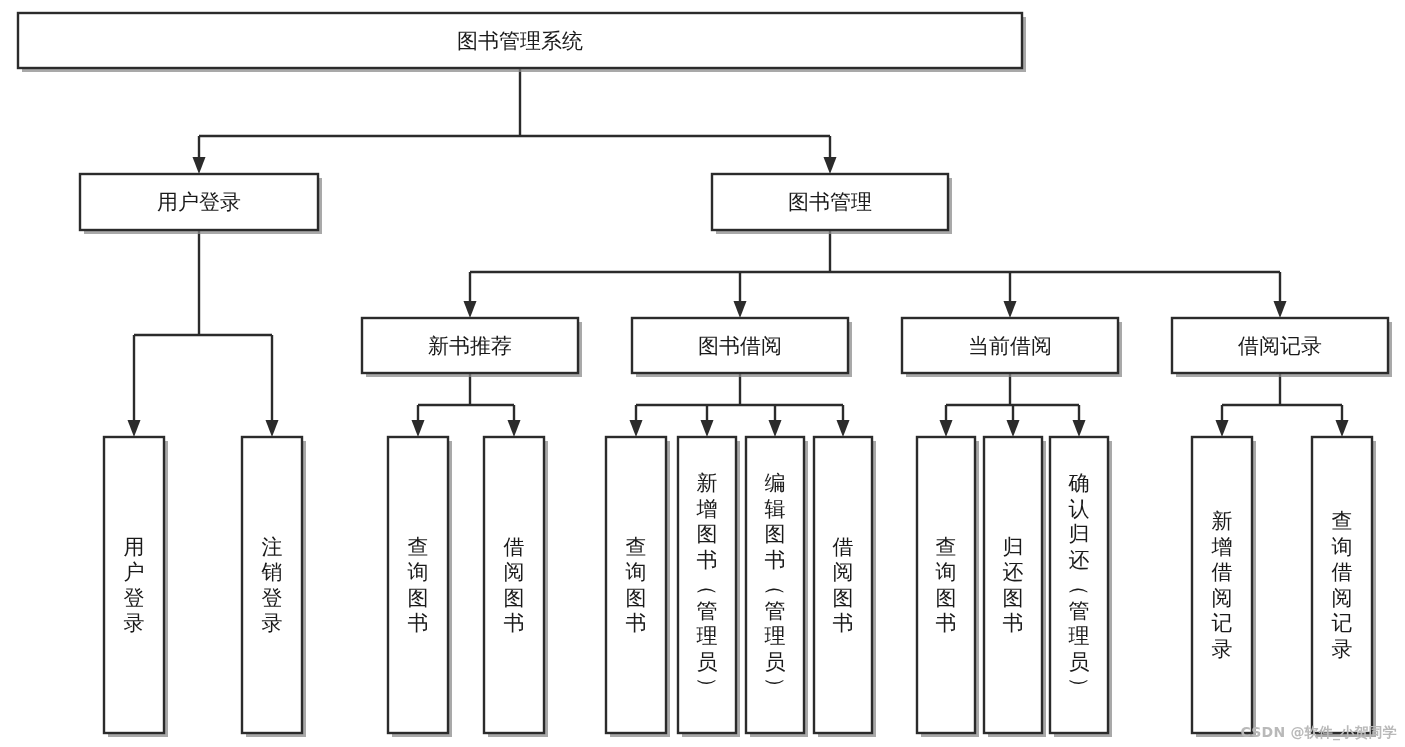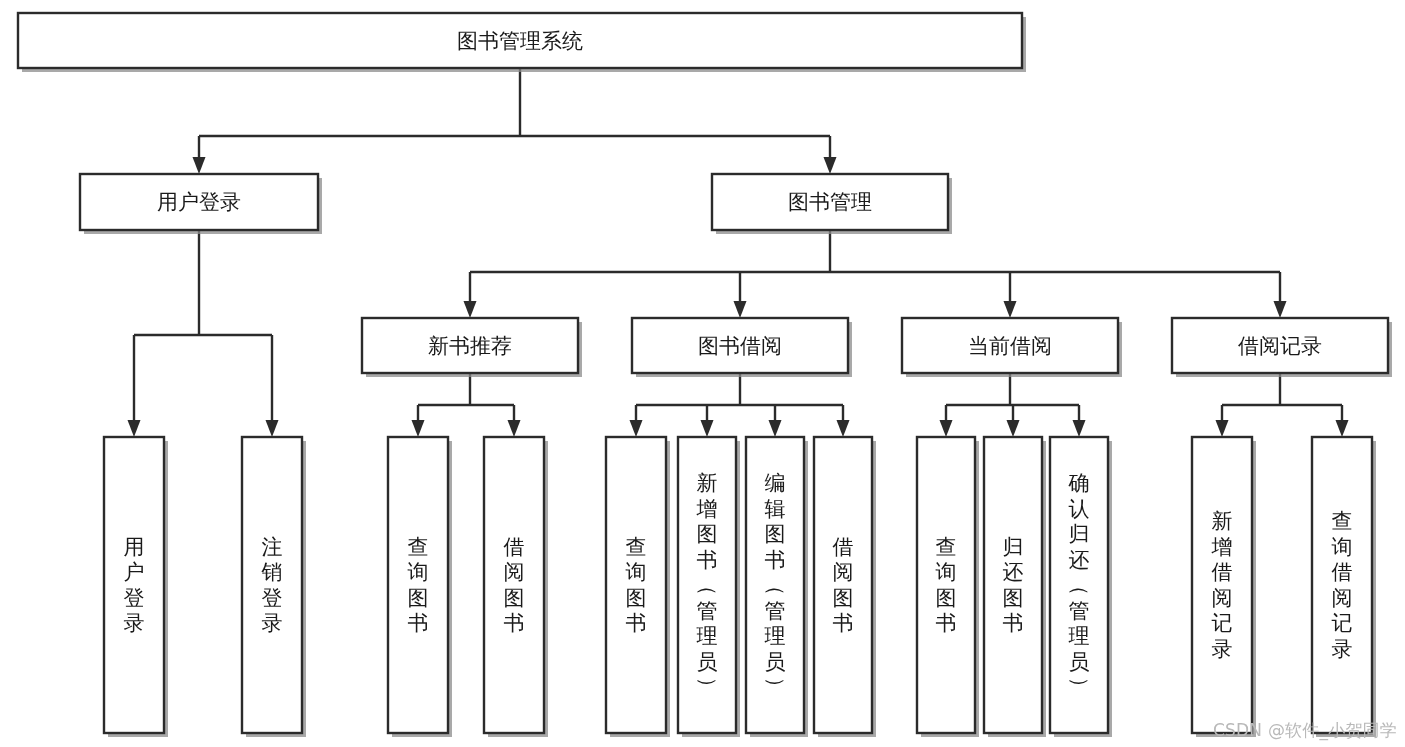--- a/index.html
+++ b/index.html
@@ -55,25 +55,26 @@
     font-family: "DejaVu Sans", "Liberation Sans", sans-serif;
     font-size: 21px;
     fill: #1a1a1a;
     text-anchor: middle;
   }
   .watermark {
     position: absolute;
     right: 8px;
     bottom: 5px;
     font-family: "DejaVu Sans", "Liberation Sans", sans-serif;
-    font-size: 17px;
+    font-size: 14px;
     color: #b9b9b9;
     white-space: nowrap;
     letter-spacing: 0.2px;
     pointer-events: none;
+    font-weight: bold;
   }
 </style>
 </head>
 <body>
 
 <div id="diagram-root">
   <svg class="diagram" viewBox="0 0 1405 747" xmlns="http://www.w3.org/2000/svg">
     <defs>
       <marker id="arrow" viewBox="0 0 12 14" refX="6" refY="13" markerWidth="12" markerHeight="14" orient="auto-start-reverse" markerUnits="userSpaceOnUse">
         <path d="M0,0 L12,0 L6,14 Z" class="arrow-head"></path>

